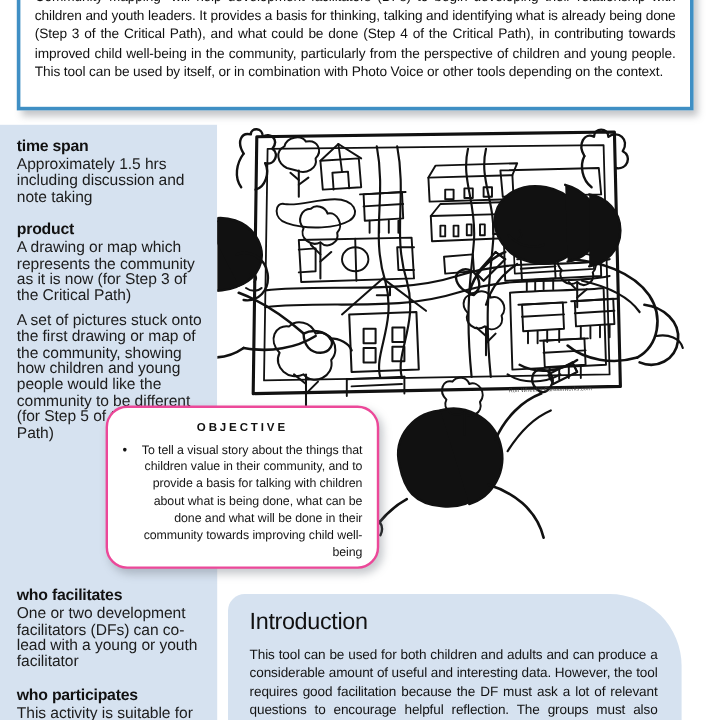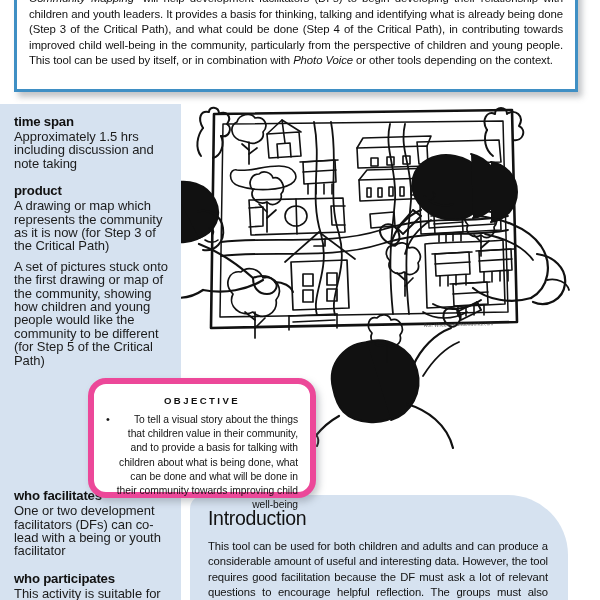--- a/index.html
+++ b/index.html
@@ -17,21 +17,21 @@
     border:3px solid #3f8fc4;
     box-sizing:border-box;
     box-shadow:4px 5px 6px rgba(120,125,130,0.45);
     overflow:hidden;
   }
   #intro-box .pad{padding:2px 12px 0 12px;}
   #intro-text{
     font-size:11.4px;line-height:15.6px;text-align:justify;
     color:#121212;margin:0;letter-spacing:-0.1px;
   }
-  #intro-text .it{font-style:italic;}
+  #intro-text .it{}
 
   
   #sidebar{
     position:absolute;left:0;top:104px;width:181px;height:496px;
     background:#d6e2f0;
   }
   #sidebar .inner{padding:10px 8px 0 14px;}
   .side-h{
     font-size:13.2px;font-weight:bold;color:#111111;
     margin:0 0 1px 0;letter-spacing:-0.2px;
@@ -51,28 +51,27 @@
   #illustration svg{display:block;}
   #credit{
     position:absolute;left:243px;top:218px;
     font-size:4.6px;color:#444;letter-spacing:0.1px;
     font-family:"Liberation Sans", sans-serif;
     transform:rotate(-1.5deg);
   }
 
   
   #objective-box{
-    position:absolute;left:88px;top:338px;width:228px;height:120px;
+    position:absolute;left:88px;top:338px;width:228px;height:136px;
     background:#ffffff;
-    border:6px solid #ec4899;
+    border:2px solid #ec4899;
     border-radius:18px;
     box-sizing:border-box;
     box-shadow:3px 4px 7px rgba(110,118,128,0.40);
     z-index:5;
-    margin-top:40px;
   }
   #objective-title{
     text-align:center;font-size:9.6px;font-weight:bold;
     letter-spacing:2.4px;color:#111;margin:11px 0 7px 0;
   }
   #objective-list{
     margin:0;padding:0 12px 0 22px;list-style:none;
   }
   #objective-list li{
     position:relative;font-size:10.3px;line-height:14.2px;
@@ -120,21 +119,21 @@
     </div>
 
     <div class="side-block">
       <h3 class="side-h">product</h3>
       <p class="side-p">A drawing or map which represents the community as it is now (for Step 3 of the Critical Path)</p>
       <p class="side-p">A set of pictures stuck onto the first drawing or map of the community, showing how children and young people would like the community to be different (for Step 5 of the Critical Path)</p>
     </div>
 
     <div class="side-block" style="margin-top:121px;">
       <h3 class="side-h">who facilitates</h3>
-      <p class="side-p">One or two development facilitators (DFs) can co-lead with a being or youth facilitator</p>
+      <p class="side-p">One or two development facilitators (DFs) can co-lead with a young or youth facilitator</p>
     </div>
 
     <div class="side-block">
       <h3 class="side-h">who participates</h3>
       <p class="side-p">This activity is suitable for children 10 years old and above.</p>
       <p class="side-p">Form groups of up to eight</p>
     </div>
 
   </div>
 </aside>

